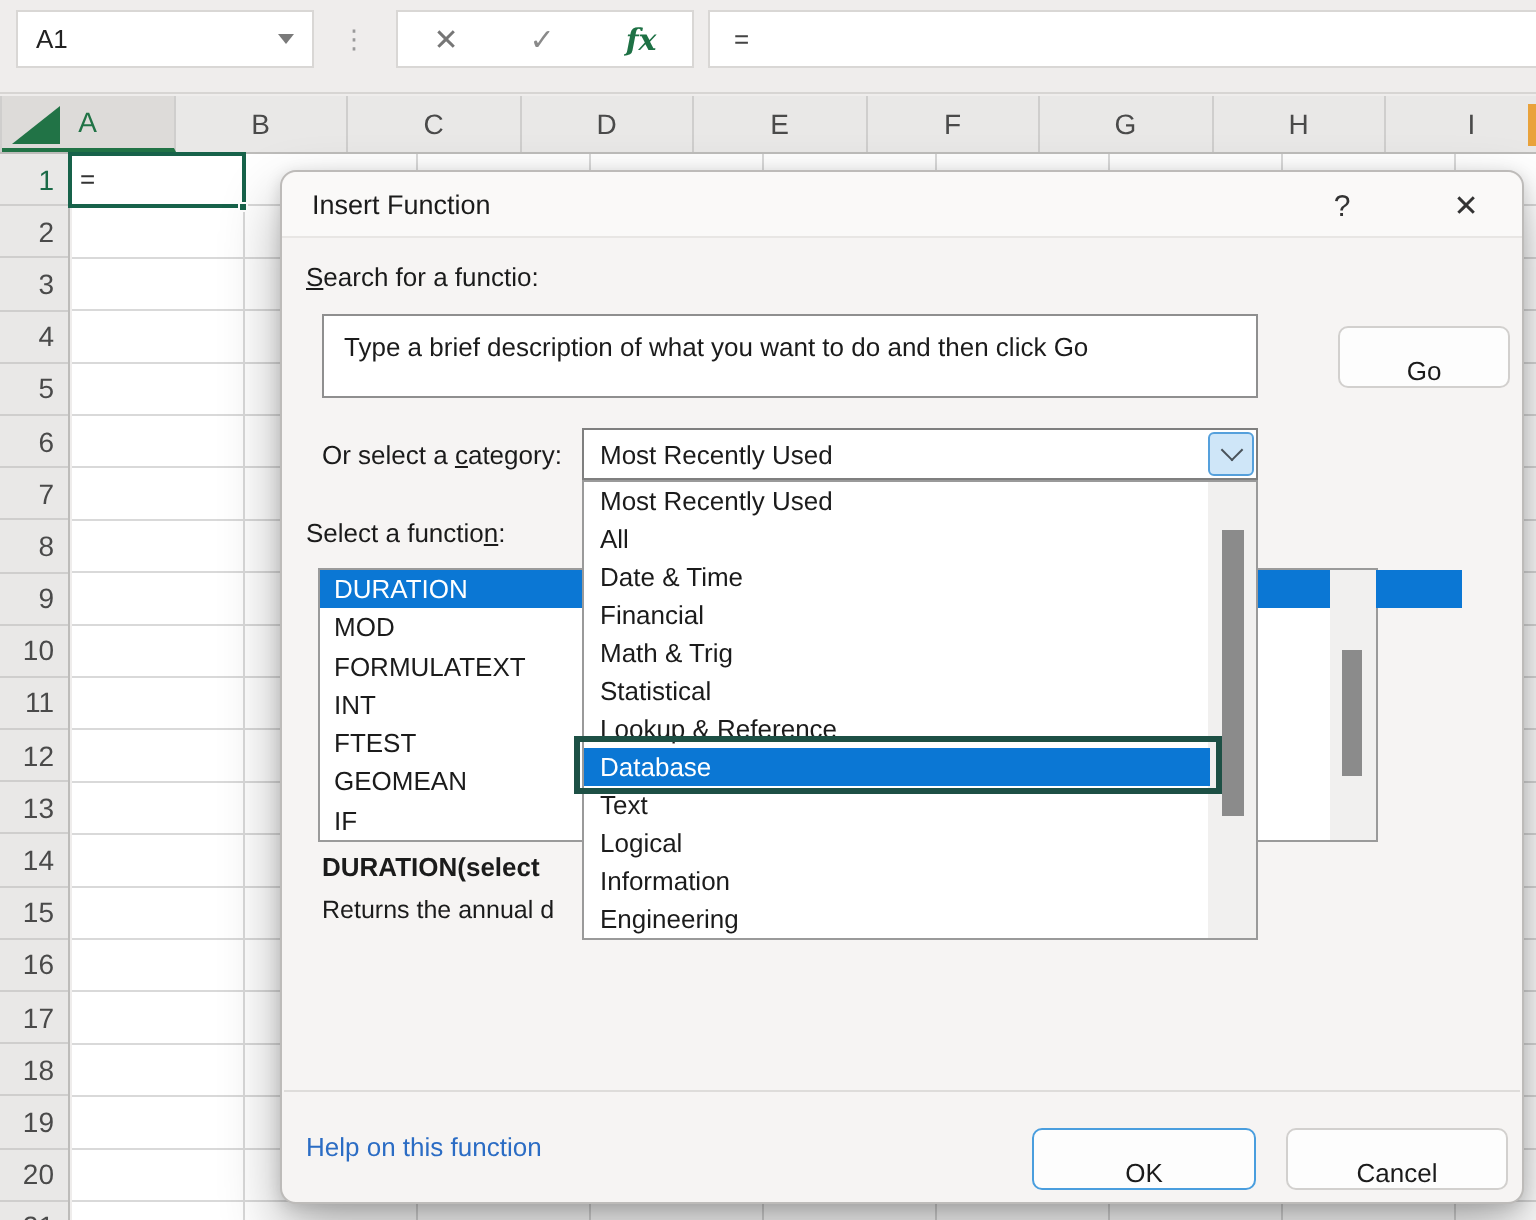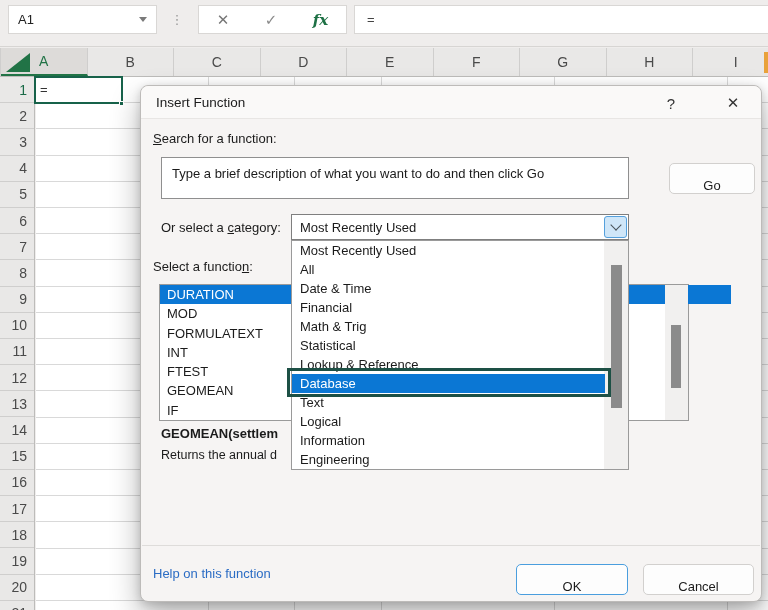--- a/index.html
+++ b/index.html
@@ -145,21 +145,21 @@
   <div class="fillhandle"></div>
   <div class="edge-sliver"></div>
 
   <div class="dialog">
     <div class="dlg-titlebar">
       <span class="dlg-title">Insert Function</span>
       <span class="dlg-help">?</span>
       <span class="dlg-close">✕</span>
     </div>
 
-    <span class="lbl" style="left:12px; top:45px;"><span></span><span class="key">S</span><span>earch for a function:</span></span>
+    <span class="lbl" style="left:12px; top:45px;"><span></span><span class="key">S</span><span>earch for a functio:</span></span>
 
     <div class="search-box">Type a brief description of what you want to do and then click Go</div>
 
     <div class="btn btn-go">
         <span><span></span><span class="key">G</span><span>o</span></span>
       </div>
 
     <span class="lbl" style="left:20px; top:134px;text-align:center;"><span>Or select a </span><span class="key">c</span><span>ategory:</span></span>
 
     <div class="combo">
@@ -194,21 +194,21 @@
       <div class="fl-thumb"></div>
     <div class="fitem sel">DURATION</div>
         <div class="fitem">MOD</div>
         <div class="fitem">FORMULATEXT</div>
         <div class="fitem">INT</div>
         <div class="fitem">FTEST</div>
         <div class="fitem">GEOMEAN</div>
         <div class="fitem">IF</div>
       </div>
 
-    <div class="sig">GEOMEAN(settlem</div>
+    <div class="sig">DURATION(select</div>
     <div class="desc">Returns the annual d</div>
 
     <div class="sep"></div>
     <a class="helplink">Help on this function</a>
     <div class="btn btn-ok">OK</div>
     <div class="btn btn-cancel">Cancel</div>
   </div>
 
 </div>
 

